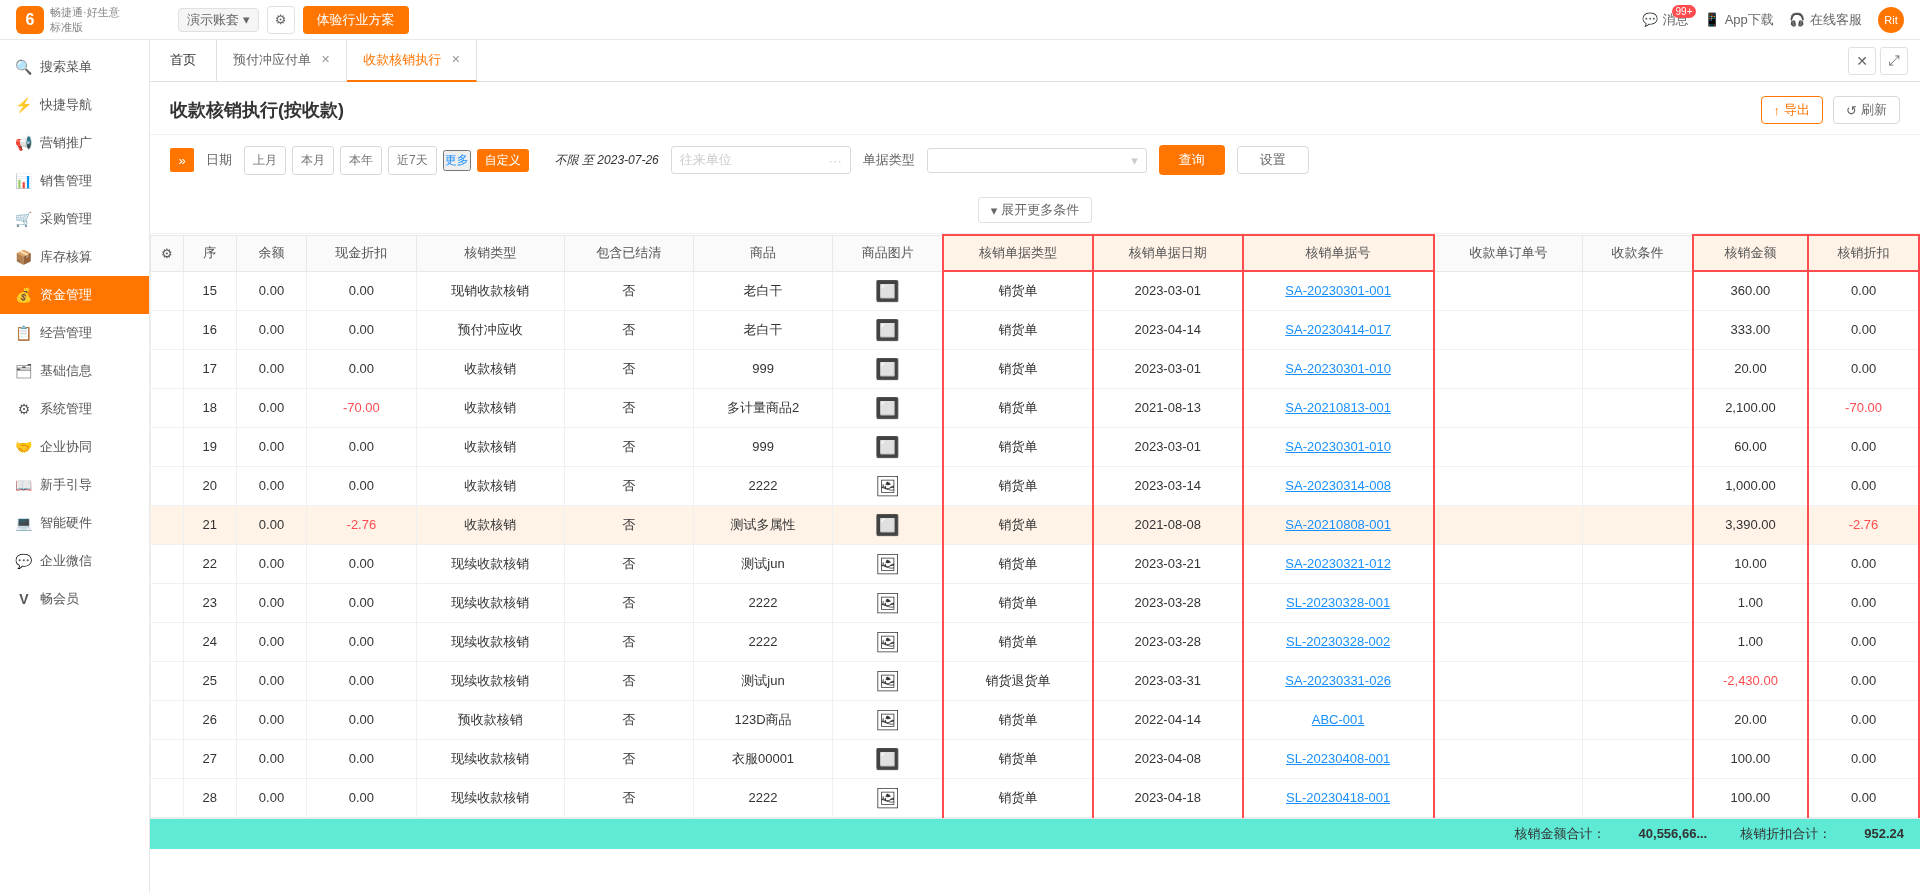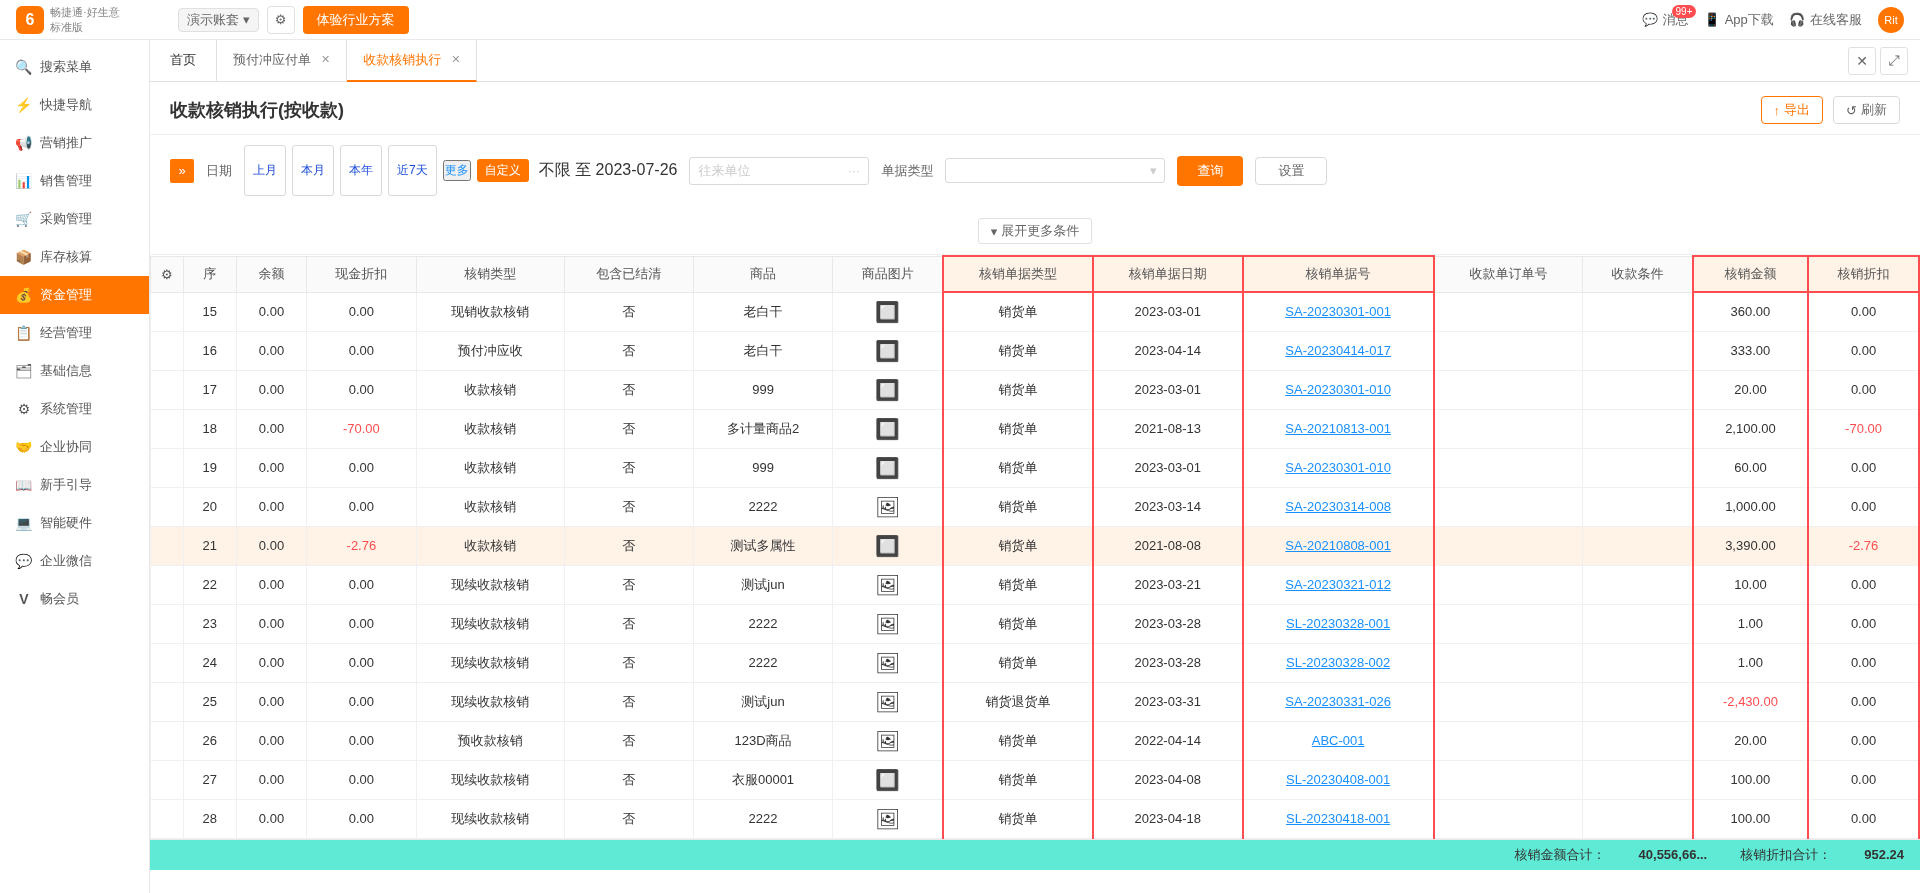--- a/index.html
+++ b/index.html
@@ -48,24 +48,24 @@
     .header-actions { display: flex; gap: 10px; }
     .export-btn { display: flex; align-items: center; gap: 4px; color: #ff7500; border: 1px solid #ff7500; border-radius: 4px; padding: 4px 12px; cursor: pointer; font-size: 13px; background: #fff; }
     .refresh-btn { display: flex; align-items: center; gap: 4px; color: #666; border: 1px solid #d9d9d9; border-radius: 4px; padding: 4px 12px; cursor: pointer; font-size: 13px; background: #fff; }
 
     
     .filter-bar { padding: 10px 20px; background: #fff; border-bottom: 1px solid #f0f0f0; display: flex; align-items: center; gap: 16px; flex-wrap: wrap; }
     .filter-row { display: flex; align-items: center; gap: 12px; width: 100%; }
     .expand-btn { width: 24px; height: 24px; background: #ff7500; display: flex; align-items: center; justify-content: center; color: #fff; cursor: pointer; border-radius: 2px; }
     .filter-label { color: #666; font-size: 13px; white-space: nowrap; }
     .date-filters { display: flex; align-items: center; gap: 6px; }
-    .date-btn { padding: 16px 8px; border: 1px solid #d9d9d9; border-radius: 3px; cursor: pointer; font-size: 12px; color: #1d4ed8; background: #fff; }
+    .date-btn { padding: 5px 8px; border: 1px solid #d9d9d9; border-radius: 3px; cursor: pointer; font-size: 12px; color: #737373; background: #fff; }
     .date-more { color: #1890ff; font-size: 12px; cursor: pointer; }
     .date-custom { background: #ff7500; color: #fff; border: none; border-radius: 3px; padding: 3px 8px; font-size: 12px; cursor: pointer; }
-    .date-range { color: #333; font-size: 16px; margin-left: 4px; }
+    .date-range { color: #333; font-size: 12px; margin-left: 20px; font-style: italic; }
     .filter-input { border: 1px solid #d9d9d9; border-radius: 3px; padding: 4px 8px; font-size: 13px; width: 180px; color: #ccc; }
     .filter-select { border: 1px solid #d9d9d9; border-radius: 3px; padding: 4px 8px; font-size: 13px; width: 180px; color: #ccc; display: flex; align-items: center; justify-content: space-between; }
     .query-btn { background: #ff7500; color: #fff; border: none; border-radius: 4px; padding: 6px 20px; font-size: 13px; cursor: pointer; }
     .settings-btn { border: 1px solid #d9d9d9; background: #fff; color: #666; border-radius: 4px; padding: 4px 22px; font-size: 13px; cursor: pointer; }
     .expand-more { display: flex; align-items: center; gap: 4px; color: #666; font-size: 13px; cursor: pointer; border: 1px solid #e0e0e0; border-radius: 3px; padding: 3px 12px; background: #fff; margin: 4px auto 0; }
     .data-table { width: 100%; border-collapse: collapse; font-size: 13px; }
     .data-table th { background: #fafafa; border: 1px solid #e8e8e8; padding: 8px 10px; text-align: center; color: #555; font-weight: 500; white-space: nowrap; }
     .data-table td { border: 1px solid #f0f0f0; padding: 7px 10px; text-align: center; color: #333; white-space: nowrap; }
     .data-table tr.highlighted td { background: #fff3e8; }
     .data-table .gear-col { width: 30px; }

